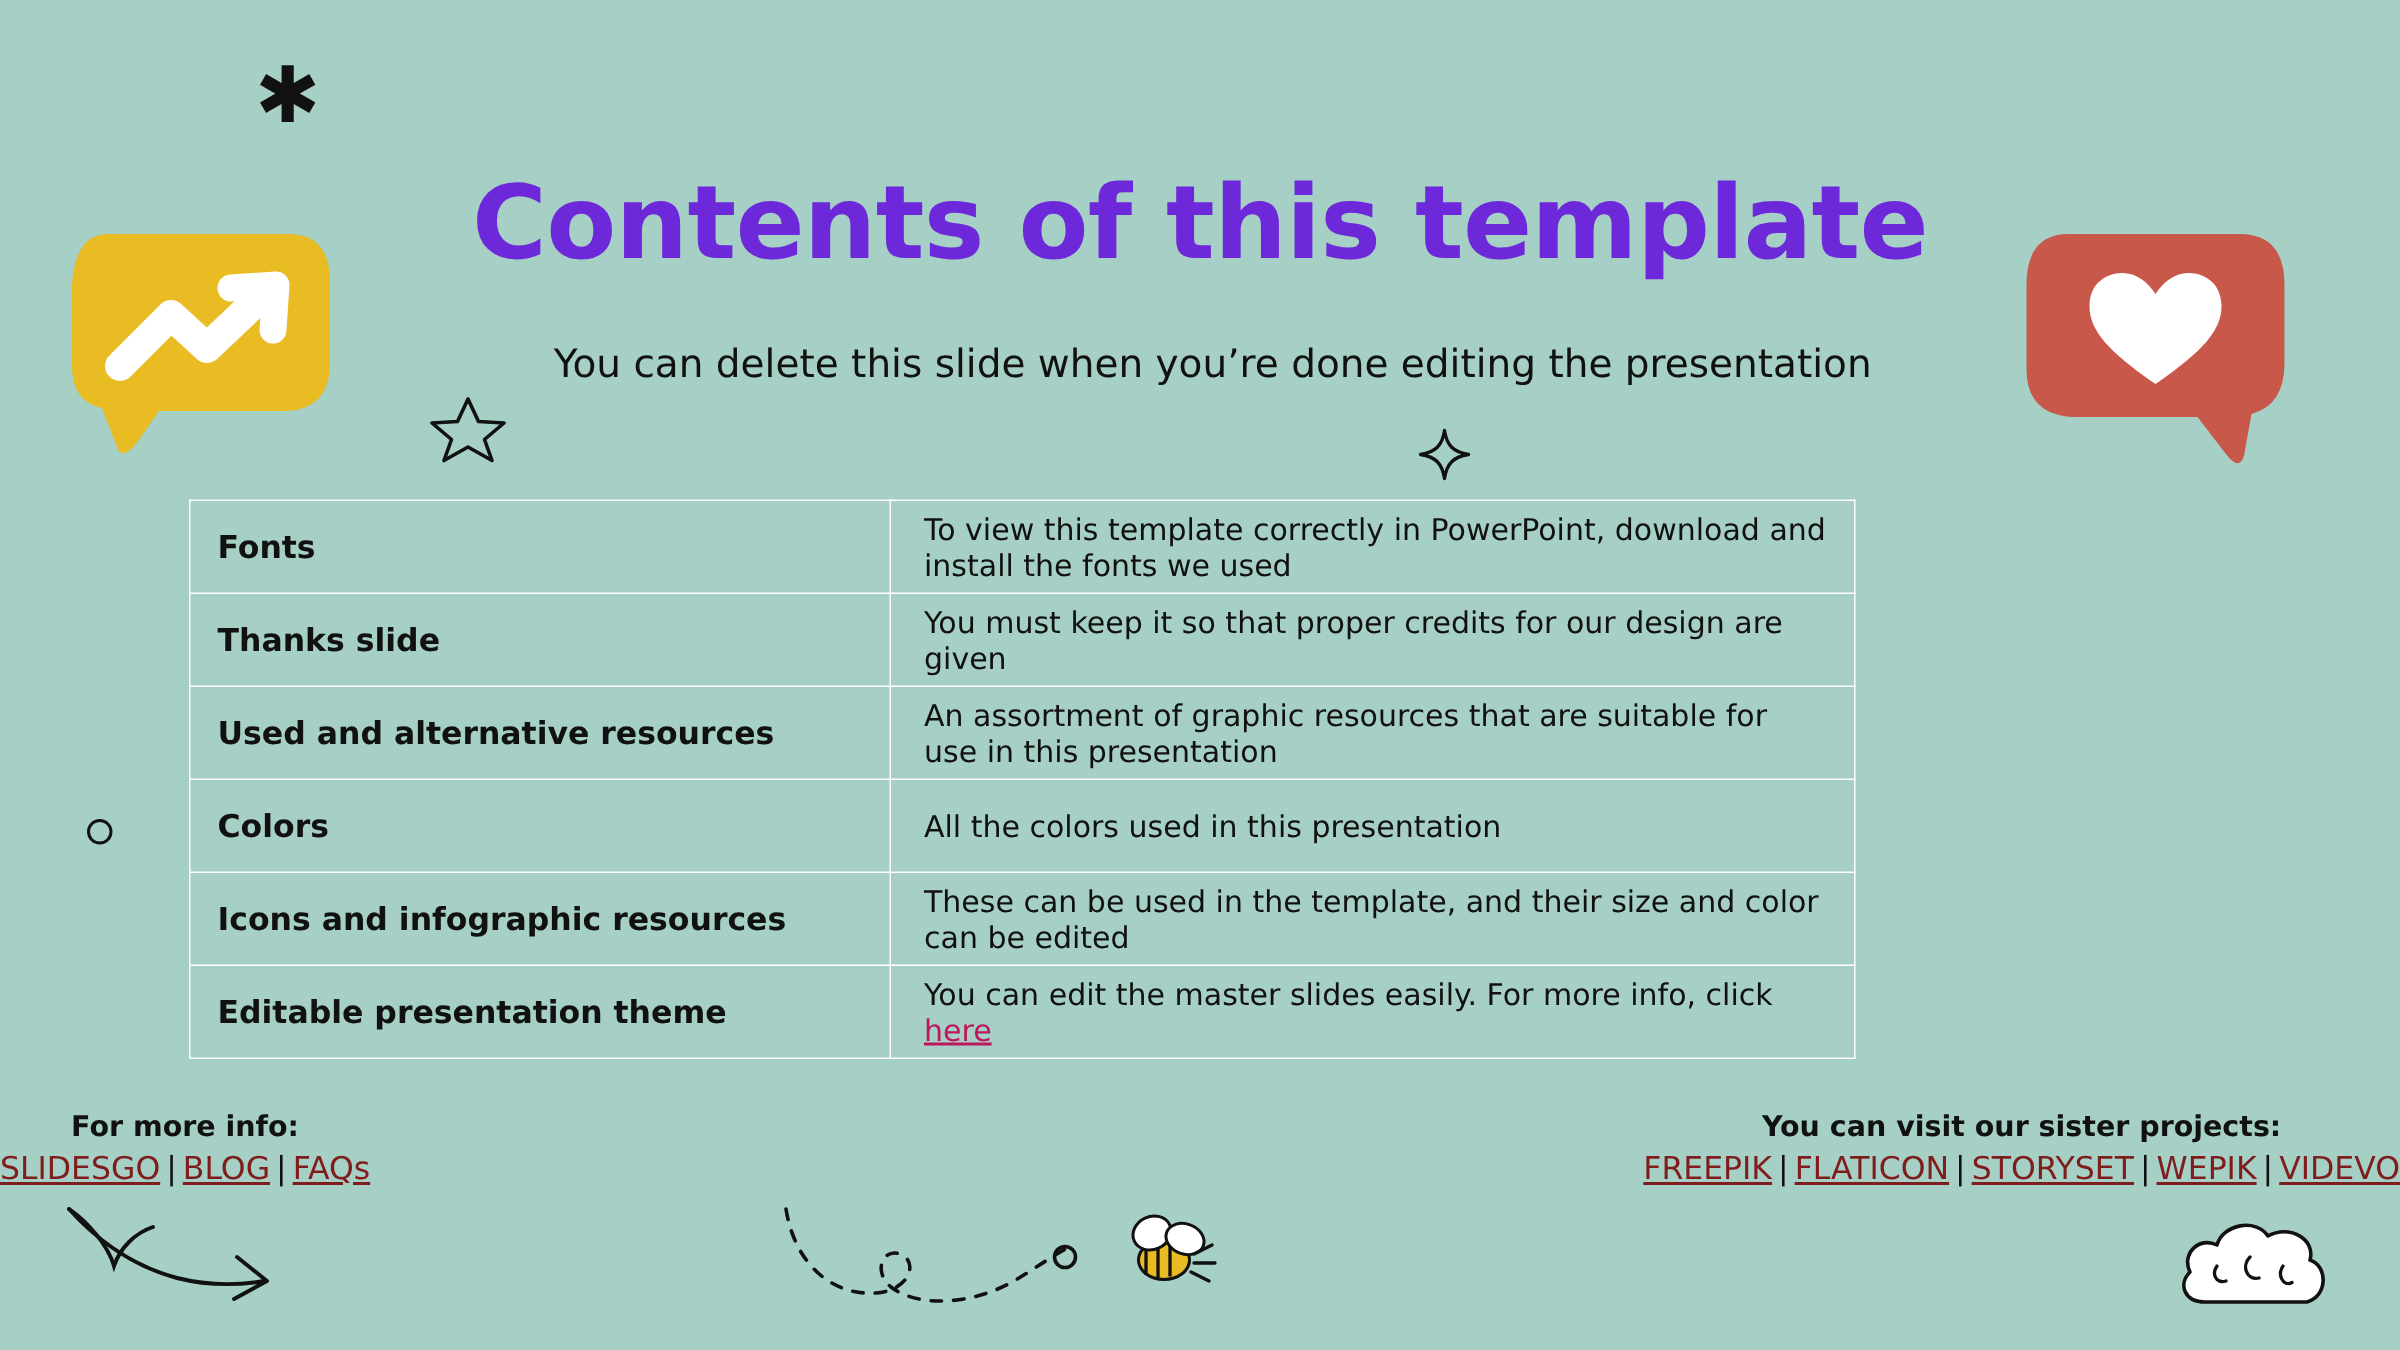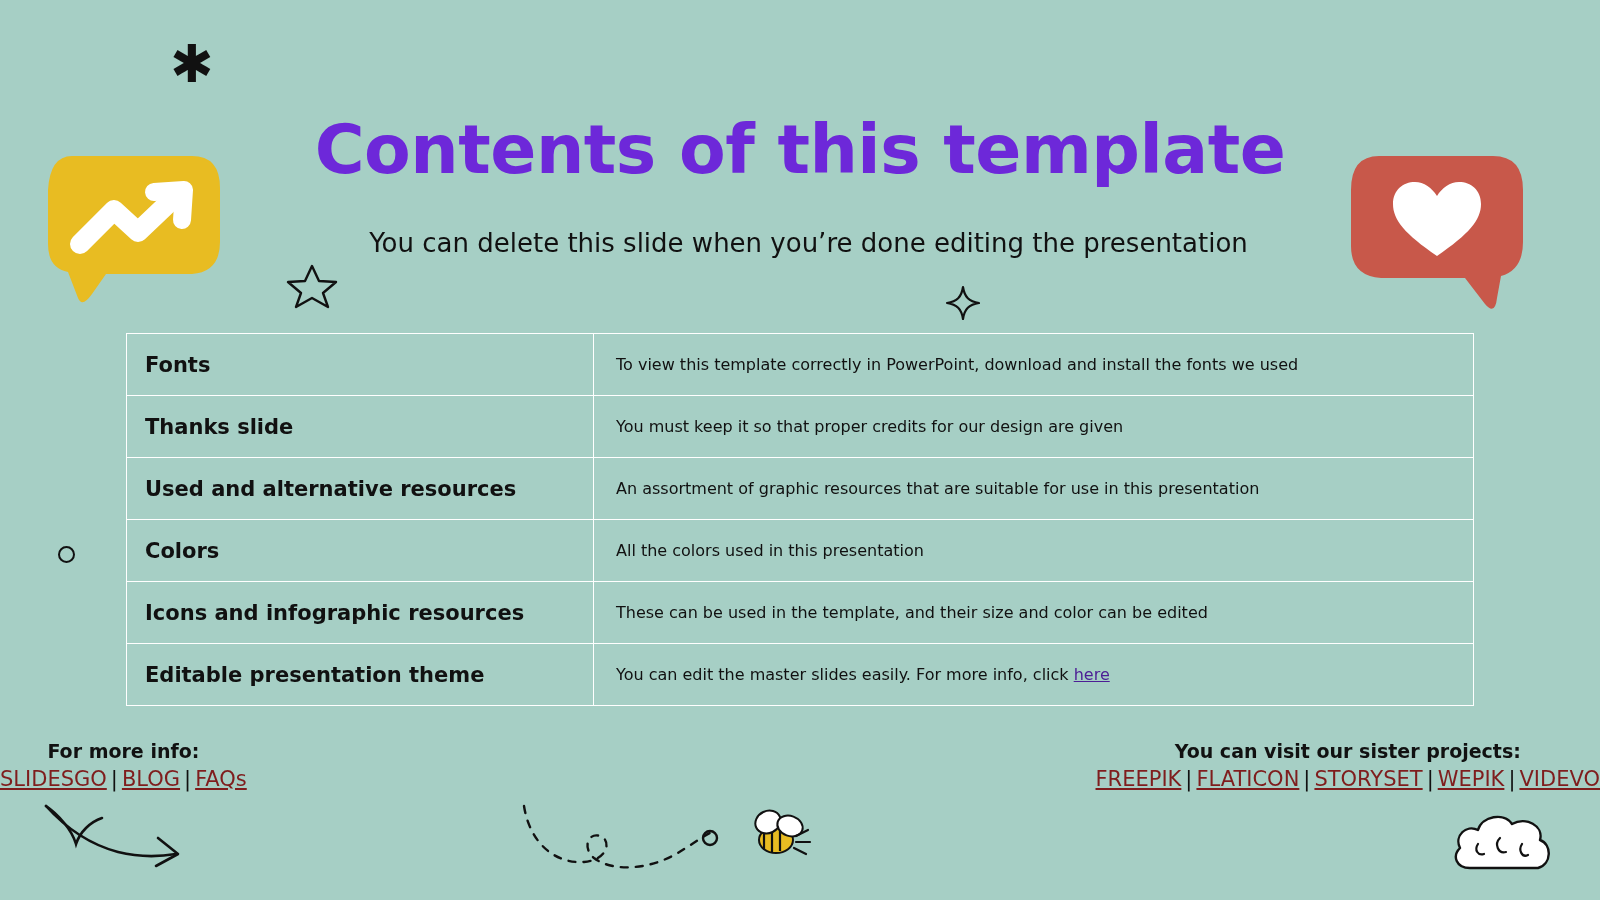--- a/index.html
+++ b/index.html
@@ -77,43 +77,43 @@
     font-size: 26px;
     font-weight: 400;
     color: #111111;
   }
 
   
   .content-table {
     position: absolute;
     left: 126px;
     top: 333px;
-    width: 1348px;
+    width: 1111px;
     border-collapse: collapse;
     table-layout: fixed;
   }
   .content-table td {
     border: 1.5px solid #ffffff;
     padding: 0 18px;
     height: 61px;
     vertical-align: middle;
     color: #111111;
   }
   .content-table td.label {
     width: 430px;
     font-size: 21px;
     font-weight: 700;
   }
   .content-table td.desc {
-    font-size: 16px;
+    font-size: 20px;
     font-weight: 400;
     padding-left: 22px;
   }
   .content-table a {
-    color: #4c1d95;
+    color: #be185d;
   }
 
   
   .footer {
     position: absolute;
     top: 740px;
     left: 0;
     width: 100%;
     display: flex;
     justify-content: space-between;

